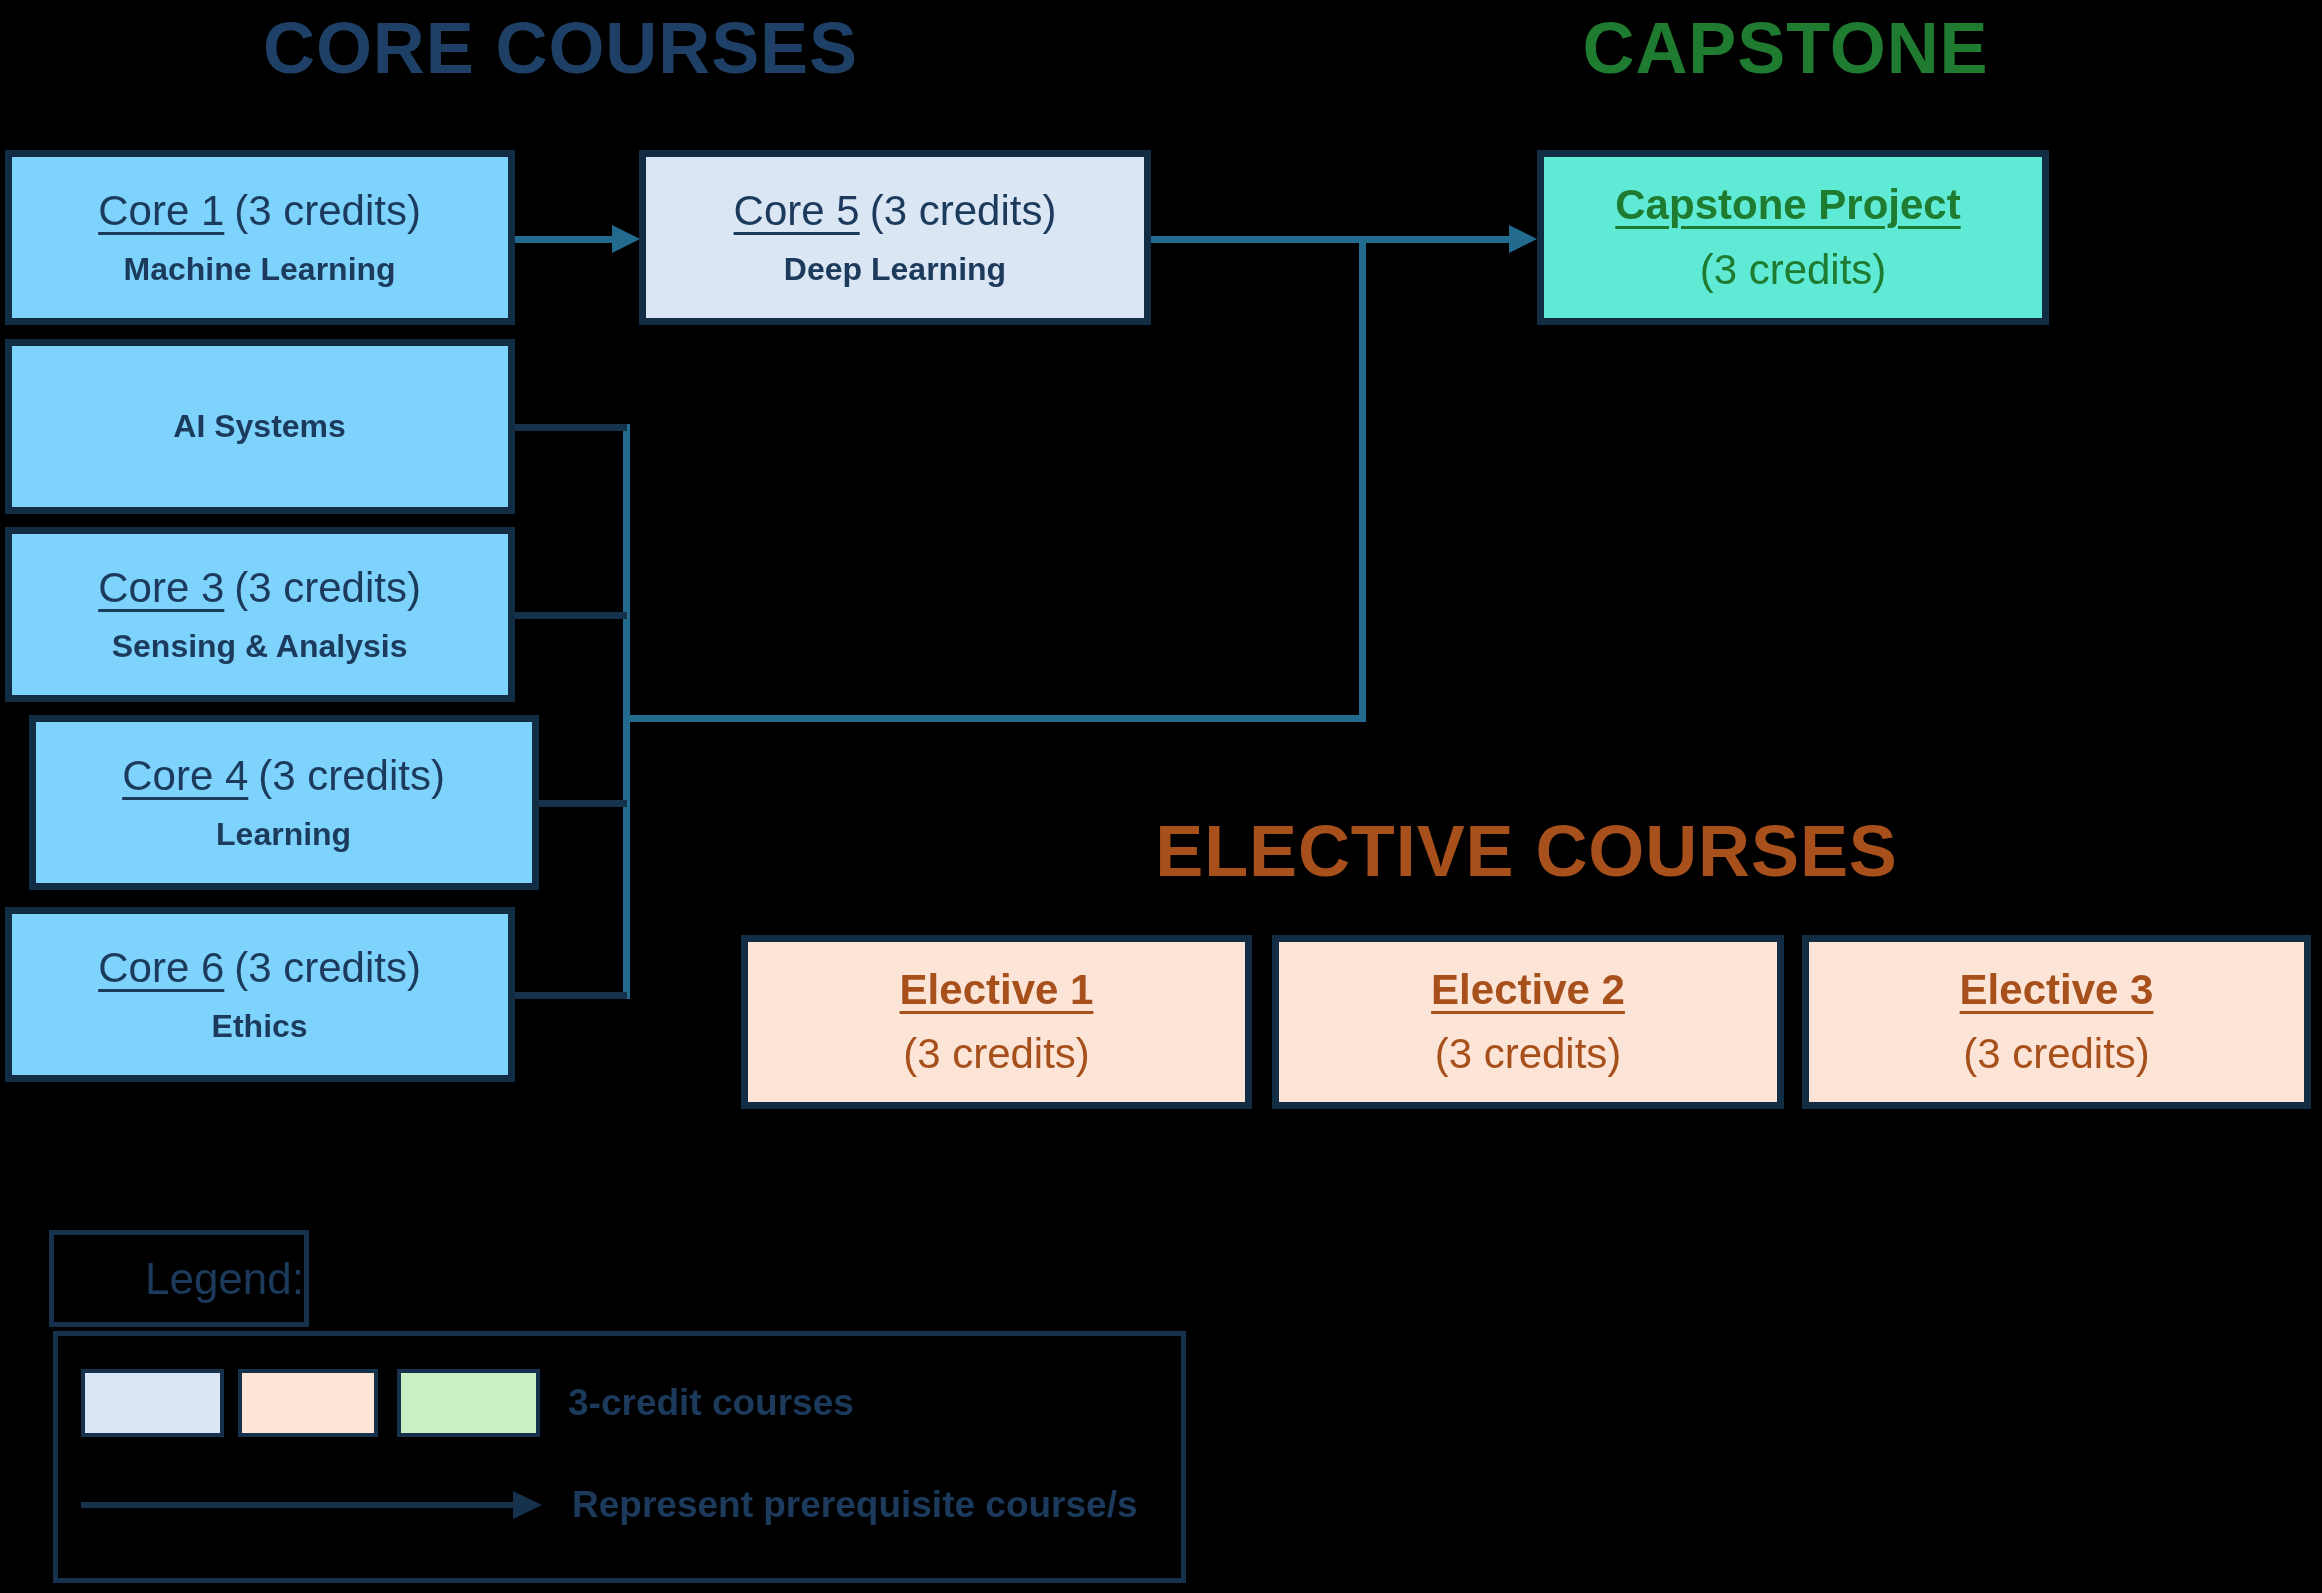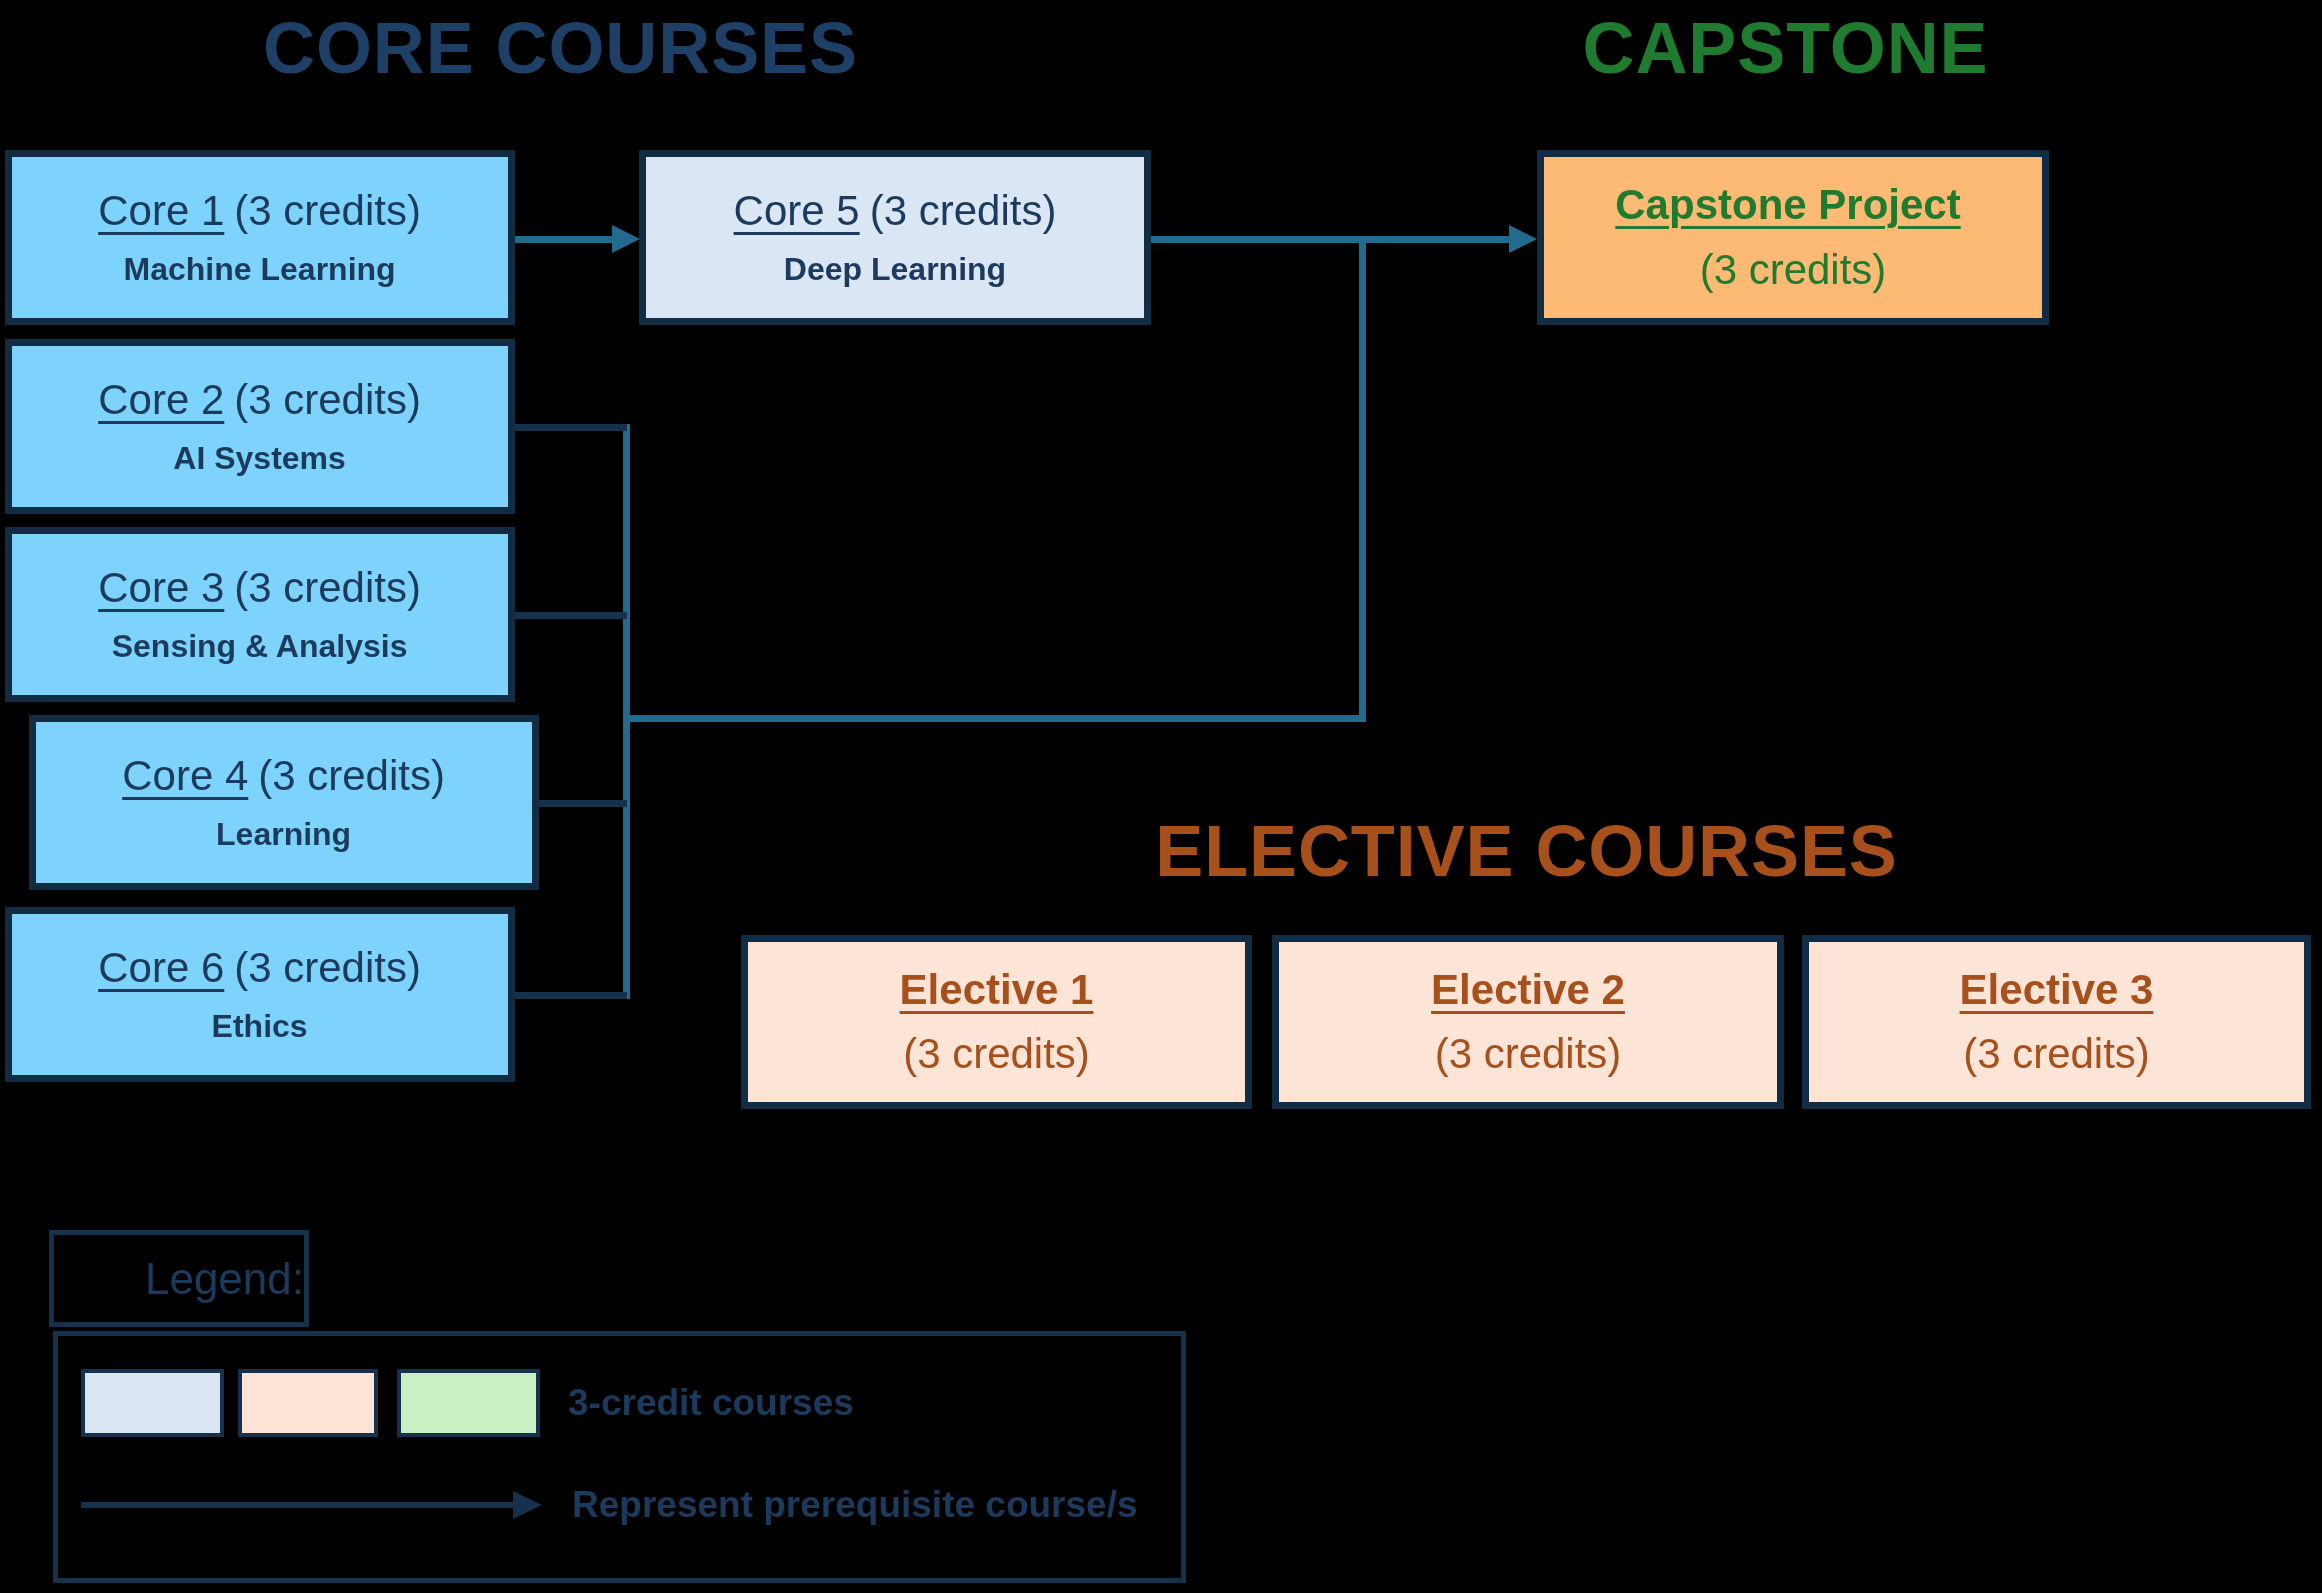--- a/index.html
+++ b/index.html
@@ -22,21 +22,21 @@
     display:flex;flex-direction:column;align-items:center;justify-content:center;
     gap:16.6px;text-align:center;
   }
   .box .line1{font-size:42px;font-weight:normal;white-space:nowrap;}
   .box .line2{font-size:32px;font-weight:bold;white-space:nowrap;}
   .uname{text-decoration:underline;text-decoration-thickness:2.8px;text-underline-offset:7.4px;margin-right:10px;}
   .core-box{background:#7dd3fc;color:#1c3a5c;left:4.6px;width:510px;height:175px;}
   #box-core5{left:639px;top:150px;width:512px;height:175px;background:#dbe6f4;color:#1c3a5c;}
   #box-core1{top:150px;} #box-core2{top:339px;} #box-core3{top:527px;}
   #box-core4{top:715px;margin-left:24px;} #box-core6{top:907px;}
-  #box-capstone{left:1537px;top:150px;width:512px;height:175px;background:#fdba74;color:#1e7b30;}
+  #box-capstone{left:1537px;top:150px;width:512px;height:175px;background:#5eead4;color:#1e7b30;}
   #box-capstone .line1{font-weight:bold;font-size:42px;}
   #box-capstone .line2{font-weight:normal;font-size:42px;}
   .elective-box{top:935px;height:174px;background:#fce4d6;color:#a7501c;text-align:center;}
   .elective-box .line1{font-weight:bold;font-size:42px;}
   .elective-box .line2{font-weight:normal;font-size:42px;}
   .elective-box .uname{margin-right:0;}
   #box-e1{left:741px;width:511px;} #box-e2{left:1272px;width:512px;} #box-e3{left:1802px;width:509px;}
 
   
   .tealline{position:absolute;background:#226b8f;}
@@ -91,21 +91,20 @@
   <div id="stub-core2" class="navyline stub"></div>
   <div id="stub-core3" class="navyline stub"></div>
   <div id="stub-core4" class="navyline stub"></div>
   <div id="stub-core6" class="navyline stub"></div>
 
   <div id="box-core1" class="box core-box">
     <div class="line1"><span class="uname">Core 1</span><span>(3 credits)</span></div>
     <div class="line2">Machine Learning</div>
   </div>
   <div id="box-core2" class="box core-box">
-    <div class="line1"><span class="uname">Core 2</span><span>(3 credits)</span></div>
     <div class="line2">AI Systems</div>
   </div>
   <div id="box-core3" class="box core-box">
     <div class="line1"><span class="uname">Core 3</span><span>(3 credits)</span></div>
     <div class="line2">Sensing &amp; Analysis</div>
   </div>
   <div id="box-core4" class="box core-box">
     <div class="line1"><span class="uname">Core 4</span><span>(3 credits)</span></div>
     <div class="line2">Learning</div>
   </div>

